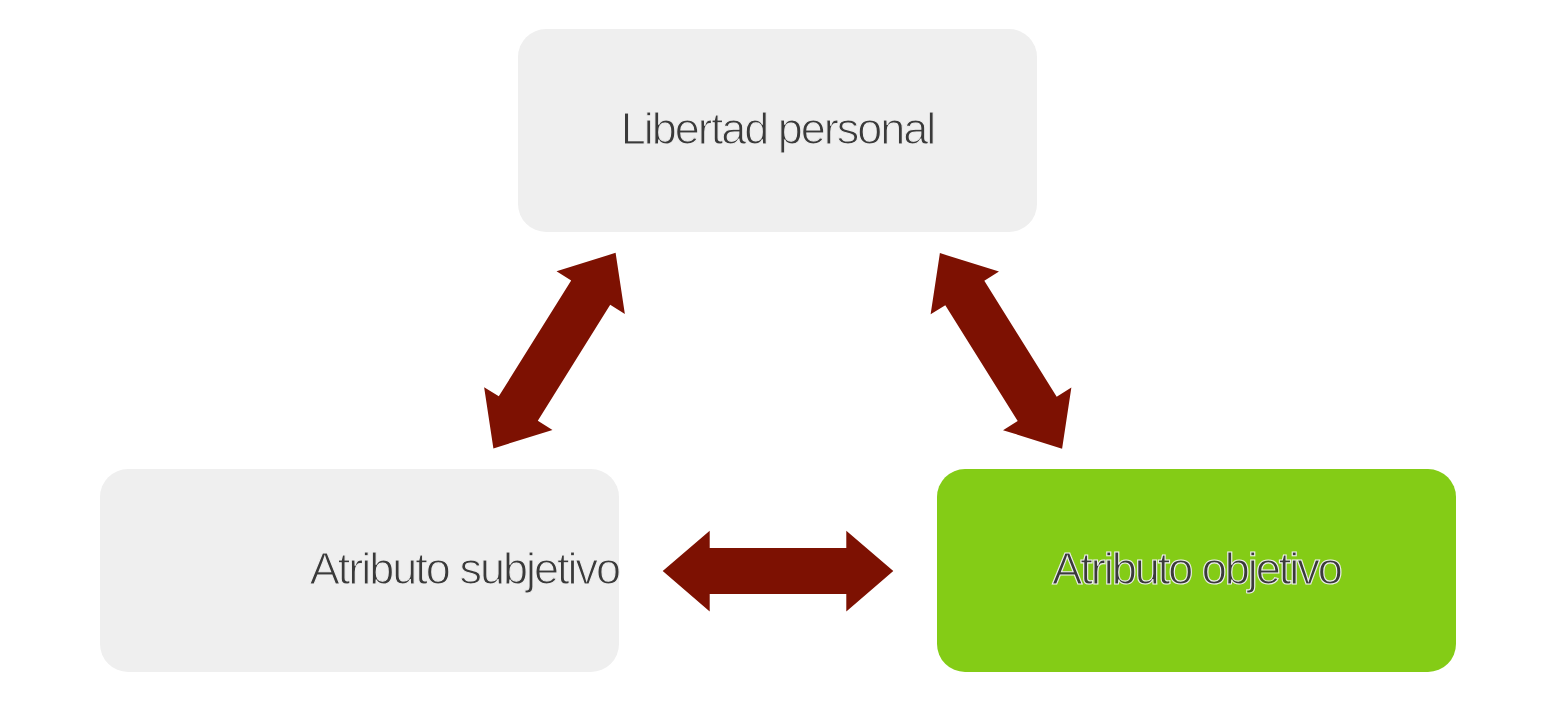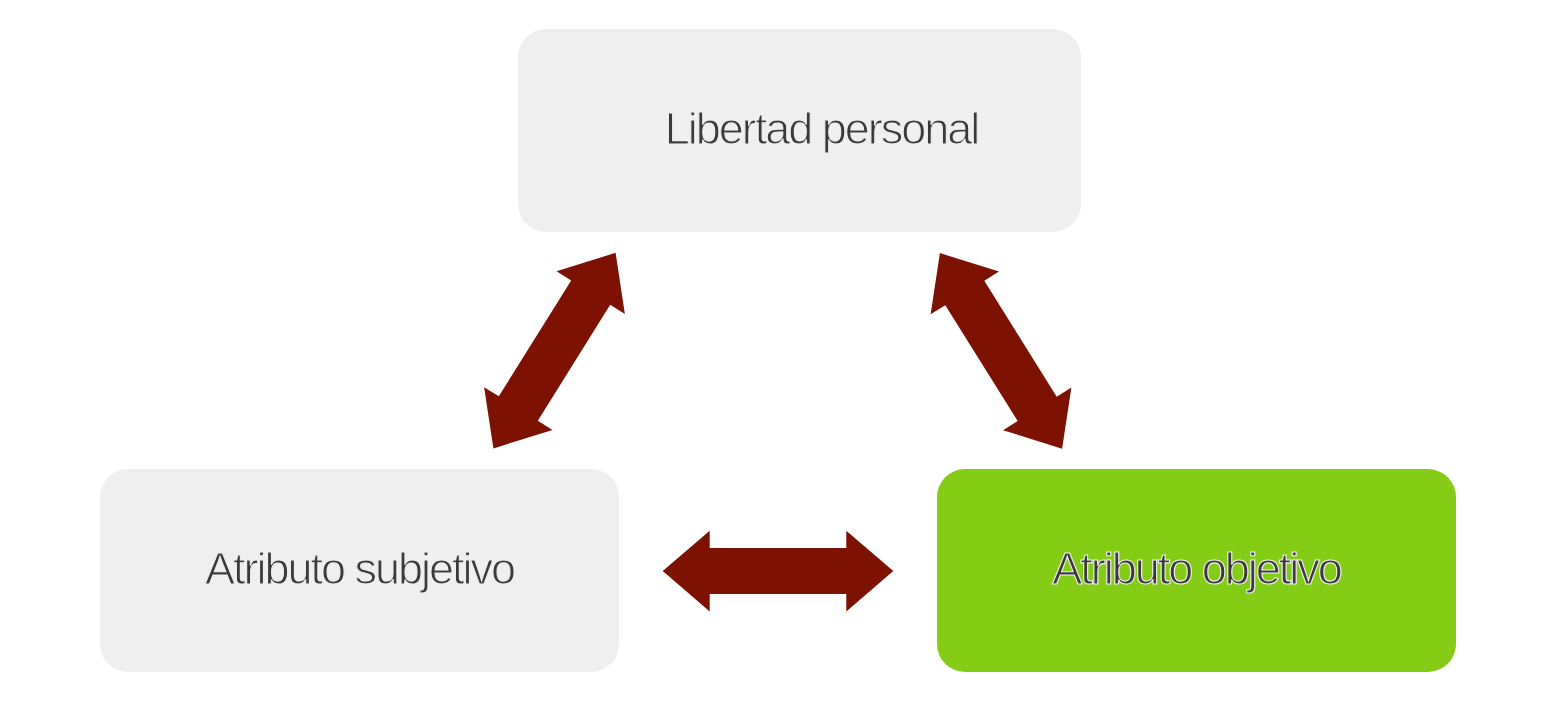--- a/index.html
+++ b/index.html
@@ -13,22 +13,22 @@
   .stage { position: absolute; left: 0; top: 0; width: 1565px; height: 717px; }
   .node {
     position: absolute;
     width: 519px; height: 203px;
     border-radius: 28px;
     background: #efefef;
     display: flex;
     align-items: center;
     justify-content: center;
   }
-  .node-top    { left: 518px; top: 29px; padding-left: 44px;  }
-  .node-left   { left: 100px; top: 469px; }
+  .node-top    { left: 518px; top: 29px;  }
+  .node-left   { left: 100px; top: 469px; justify-content: flex-end; }
   .node-right  { left: 937px; top: 469px; }
   .node-label {
     font-size: 45px;
     font-weight: 300;
     letter-spacing: -2px;
     color: #3a3a3a;
     white-space: nowrap;
     -webkit-text-stroke: 1.1px #efefef;
     transform: translateY(-2px);
   }

